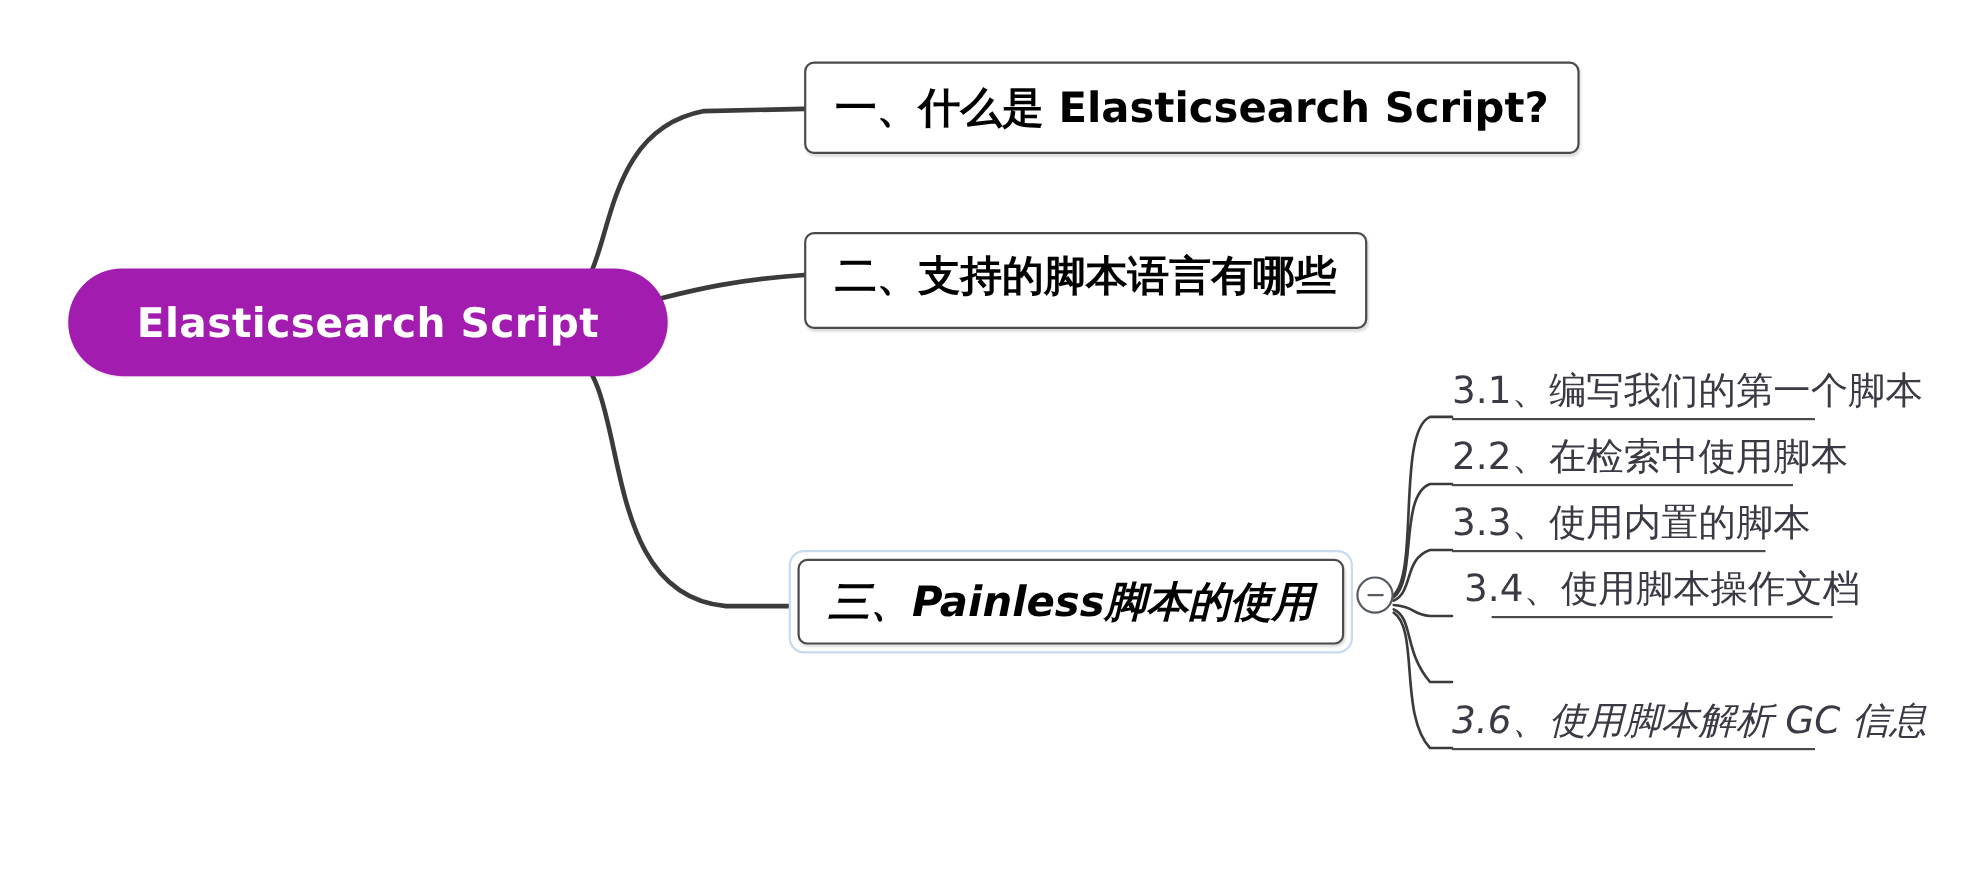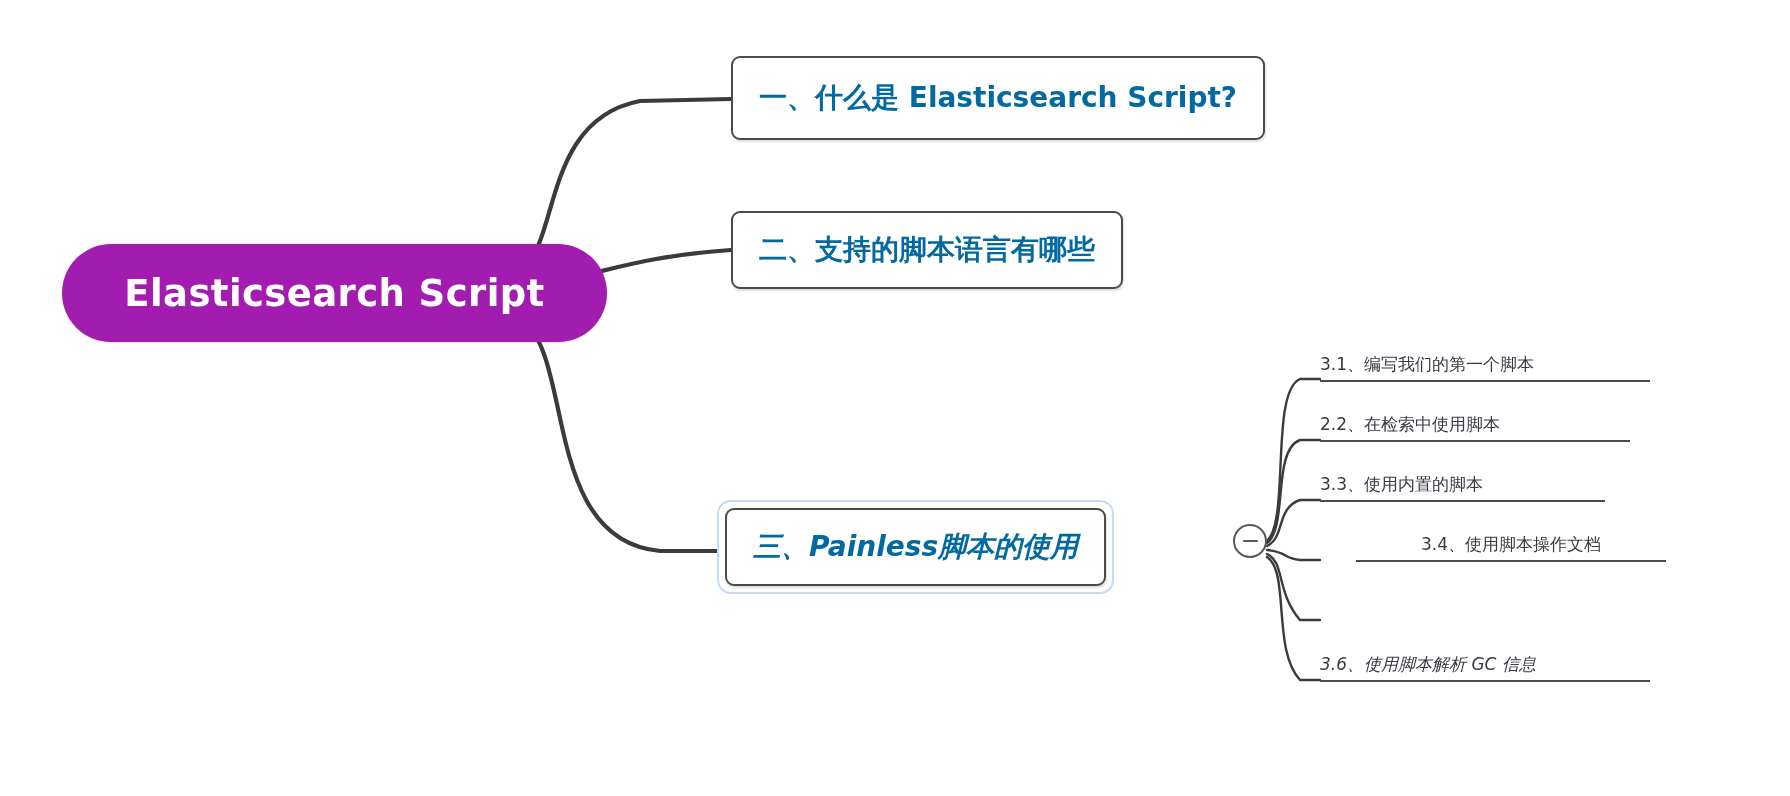--- a/index.html
+++ b/index.html
@@ -62,36 +62,37 @@
 
   
   .branch {
     background: #ffffff;
     border: 2.4px solid #4a4a4a;
     border-radius: 9px;
     padding: 0 26px;
     box-shadow: 1px 2px 2px rgba(0,0,0,0.13);
   }
   .branch .label {
-    color: #0369a1;
-    font-size: 28px;
+    color: #000000;
+    font-size: 38px;
     font-weight: bold;
     white-space: nowrap;
     line-height: 1;
   }
 
   #branch-1 {
     left: 731px;
     top: 56px;
     height: 84px;
   }
   #branch-2 {
     left: 731px;
     top: 211px;
-    height: 78px;
+    height: 88px;
+    font-family: Liberation Mono, monospace;
   }
 
   
   #branch-3-wrap {
     position: absolute;
     left: 717px;
     top: 500px;
     z-index: 2;
     padding: 6px;
     border: 2px solid #c6daf2;
@@ -134,21 +135,21 @@
     position: absolute;
     z-index: 2;
     box-sizing: border-box;
     display: flex;
     align-items: flex-end;
     padding-bottom: 5px;
     border-bottom: 2px solid #4a4a4a;
   }
   .leaf .label {
     color: #3a3a44;
-    font-size: 17px;
+    font-size: 34px;
     font-weight: normal;
     white-space: nowrap;
     line-height: 1.15;
   }
 </style>
 </head>
 <body>
 
 <div id="canvas">
 

